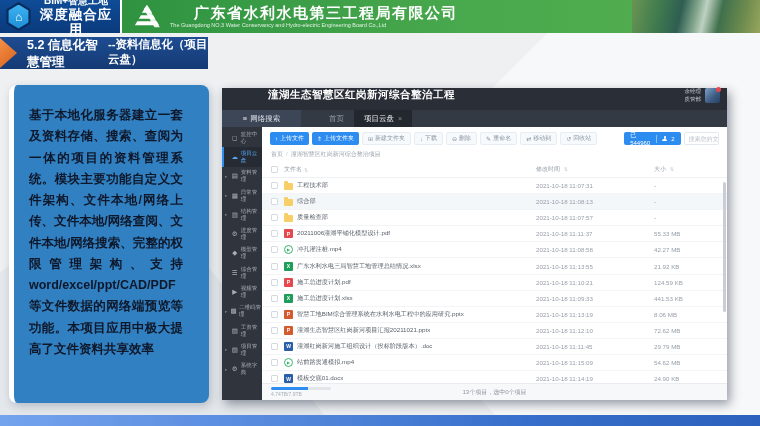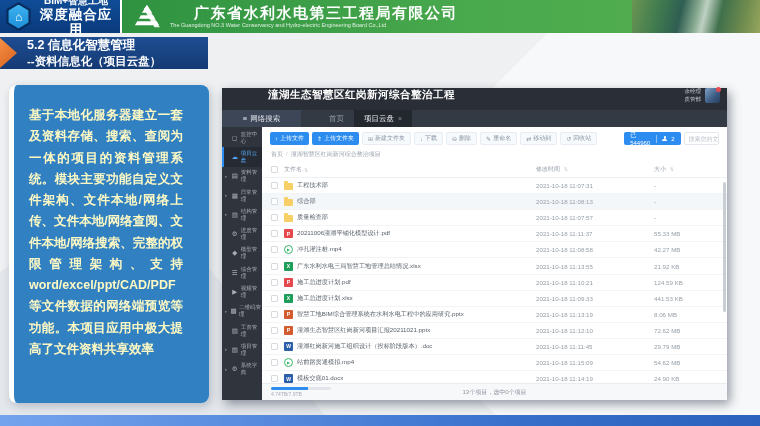--- a/index.html
+++ b/index.html
@@ -32,32 +32,32 @@
   .company-names { line-height:1.2; z-index:2; }
   .company-cn { color:#fff; font-size:15px; font-weight:bold; letter-spacing:1.5px;margin-left:24px; }
   .company-en { color:rgba(255,255,255,.85); font-size:5.5px; }
   .header-photo { position:absolute; right:0; top:0; bottom:0; width:128px;
       background:linear-gradient(103deg,#6a9553 0%,#3f7a4e 22%,#2f5e52 38%,#86a98f 50%,
                  #bed1c2 56%,#40704c 68%,#6f8c4e 86%,#97a65e 100%); }
 
   
   .section-band { position:absolute; top:37px; left:0; width:208px; height:32px;
       background:linear-gradient(180deg,#1e4d92,#143a74); color:#fff; z-index:5;
-      display:flex; flex-direction:column; justify-content:center; padding-left:27px; }
+      display:flex; flex-direction:row; justify-content:center; padding-left:27px; }
   .band-chev { position:absolute; left:0; top:1px; bottom:1px; width:17px;
       background:linear-gradient(135deg,#f49044,#d9611f);
       clip-path:polygon(0 0,100% 50%,0 100%); }
   .band-l1 { font-size:12.5px; font-weight:bold; }
   .band-l2 { font-size:11.5px; font-weight:bold; }
 
   
   .desc-panel { position:absolute; left:9px; top:85px; width:200px; height:318px;
       background:#3181c2; border-radius:8px; border-left:5px solid #ffffff;
       box-shadow:2px 3px 8px rgba(40,60,90,.25);
-      padding:20px 26px 10px 15px; color:#fef9c3; font-size:12.5px; font-weight:bold;
+      padding:20px 26px 10px 15px; color:#0f172a; font-size:12.5px; font-weight:bold;
       line-height:1.7; text-align:justify; z-index:4; }
 
   
   .app { position:absolute; left:222px; top:88px; width:505px; height:312px; background:#fff;
          box-shadow:3px 4px 10px rgba(25,35,55,.45); display:flex; flex-direction:column; z-index:4; }
   .app-header { height:22px; background:#2a2e37; display:flex; align-items:flex-start;
                 color:#fff; padding:0 7px; flex:none; }
   .app-title { font-size:10.5px; font-weight:bold; margin-left:39px; letter-spacing:.5px; }
   .app-user { margin-left:auto; display:flex; align-items:center; gap:4px; }
   .user-lines { font-size:5.5px; line-height:1.35; text-align:right; color:#c9ced6; }

